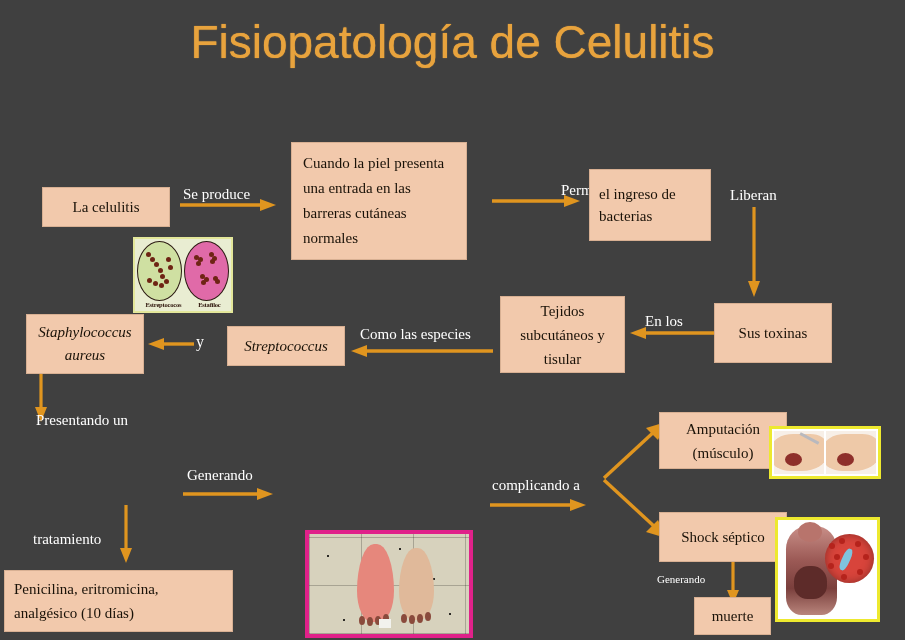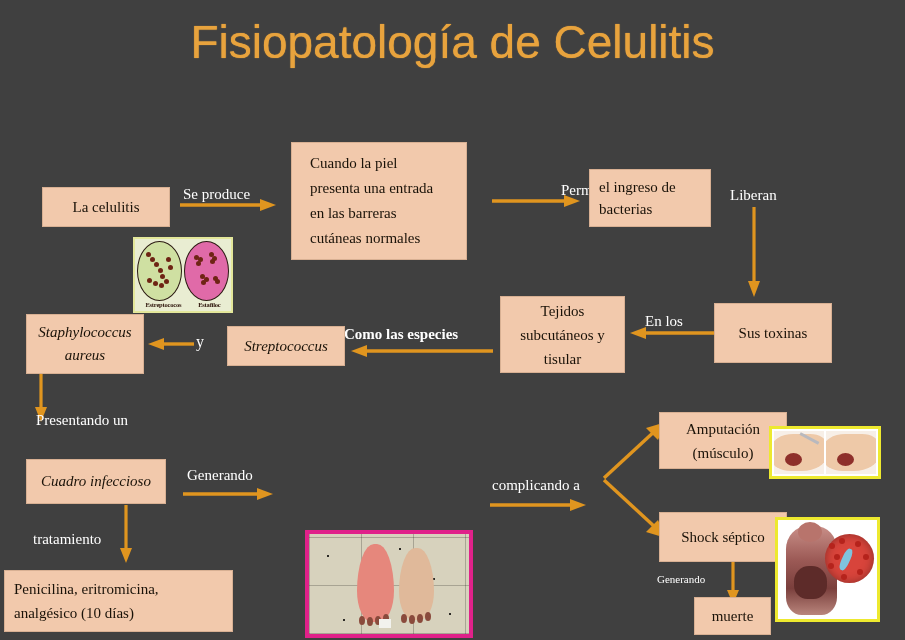--- a/index.html
+++ b/index.html
@@ -152,31 +152,31 @@
   <div class="box" style="left:42px;top:187px;width:128px;height:40px;">La celulitis</div>
 
   <div class="lbl" style="left:183px;top:185px;">Se produce</div>
   <div class="arrow" style="left:180px;top:198px;">
     <svg width="96" height="14" viewBox="0 0 96 14">
       <line x1="0" y1="7" x2="84" y2="7" stroke="#E0951F" stroke-width="3.4"></line>
       <polygon points="96,7 80,1 80,13" fill="#E0951F"></polygon>
     </svg>
   </div>
 
-  <div class="box left" style="left:291px;top:142px;width:176px;height:118px;padding:10px 18px;line-height:25px;">Cuando la piel presenta una entrada en las barreras cutáneas normales</div>
+  <div class="box left" style="left:291px;top:142px;width:176px;height:118px;padding:10px 11px;line-height:25px;">Cuando la piel presenta una entrada en las barreras cutáneas normales</div>
 
   <div class="lbl" style="left:517px;top:181px;margin-left:44px;">Permiten</div>
   <div class="arrow" style="left:492px;top:194px;">
     <svg width="88" height="14" viewBox="0 0 88 14">
       <line x1="0" y1="7" x2="76" y2="7" stroke="#E0951F" stroke-width="3.4"></line>
       <polygon points="88,7 72,1 72,13" fill="#E0951F"></polygon>
     </svg>
   </div>
 
-  <div class="box left" style="left:589px;top:169px;width:122px;height:58px;padding:6px 9px;line-height:22px;">el ingreso de bacterias</div>
+  <div class="box left" style="left:589px;top:169px;width:122px;height:72px;padding:6px 9px;line-height:22px;">el ingreso de bacterias</div>
 
   <div class="lbl" style="left:730px;top:186px;">Liberan</div>
   <div class="arrow" style="left:746px;top:207px;">
     <svg width="16" height="90" viewBox="0 0 16 90">
       <line x1="8" y1="0" x2="8" y2="78" stroke="#E0951F" stroke-width="3.2"></line>
       <polygon points="8,90 2,74 14,74" fill="#E0951F"></polygon>
     </svg>
   </div>
 
   <div class="pic pic-bact" style="left:133px;top:237px;width:100px;height:76px;">
@@ -219,21 +219,21 @@
   <div class="lbl" style="left:645px;top:312px;">En los</div>
   <div class="arrow" style="left:630px;top:326px;">
     <svg width="84" height="14" viewBox="0 0 84 14">
       <line x1="84" y1="7" x2="12" y2="7" stroke="#E0951F" stroke-width="3.4"></line>
       <polygon points="0,7 16,1 16,13" fill="#E0951F"></polygon>
     </svg>
   </div>
 
   <div class="box" style="left:500px;top:296px;width:125px;height:77px;line-height:24px;">Tejidos subcutáneos y tisular</div>
 
-  <div class="lbl" style="left:344px;top:325px;font-weight:bold;">Como las especies</div>
+  <div class="lbl" style="left:360px;top:325px;">Como las especies</div>
   <div class="arrow" style="left:351px;top:344px;">
     <svg width="142" height="14" viewBox="0 0 142 14">
       <line x1="142" y1="7" x2="14" y2="7" stroke="#E0951F" stroke-width="3.4"></line>
       <polygon points="0,7 16,1 16,13" fill="#E0951F"></polygon>
     </svg>
   </div>
 
   <div class="box ital" style="left:227px;top:326px;width:118px;height:40px;">Streptococcus</div>
 
   <div class="lbl" style="left:196px;top:333px;font-size:16px;">y</div>
@@ -247,21 +247,20 @@
   <div class="box ital" style="left:26px;top:314px;width:118px;height:60px;line-height:23px;">Staphylococcus aureus</div>
 
   <div class="arrow" style="left:33px;top:374px;">
     <svg width="16" height="48" viewBox="0 0 16 48">
       <line x1="8" y1="0" x2="8" y2="37" stroke="#E0951F" stroke-width="3.2"></line>
       <polygon points="8,48 2,33 14,33" fill="#E0951F"></polygon>
     </svg>
   </div>
   <div class="lbl" style="left:36px;top:411px;">Presentando un</div>
 
-  <div class="box ital" style="left:26px;top:459px;width:140px;height:45px;">Cuadro infeccioso</div>
 
   <div class="lbl" style="left:187px;top:466px;">Generando</div>
   <div class="arrow" style="left:183px;top:487px;">
     <svg width="90" height="14" viewBox="0 0 90 14">
       <line x1="0" y1="7" x2="78" y2="7" stroke="#E0951F" stroke-width="3.4"></line>
       <polygon points="90,7 74,1 74,13" fill="#E0951F"></polygon>
     </svg>
   </div>
 
 

